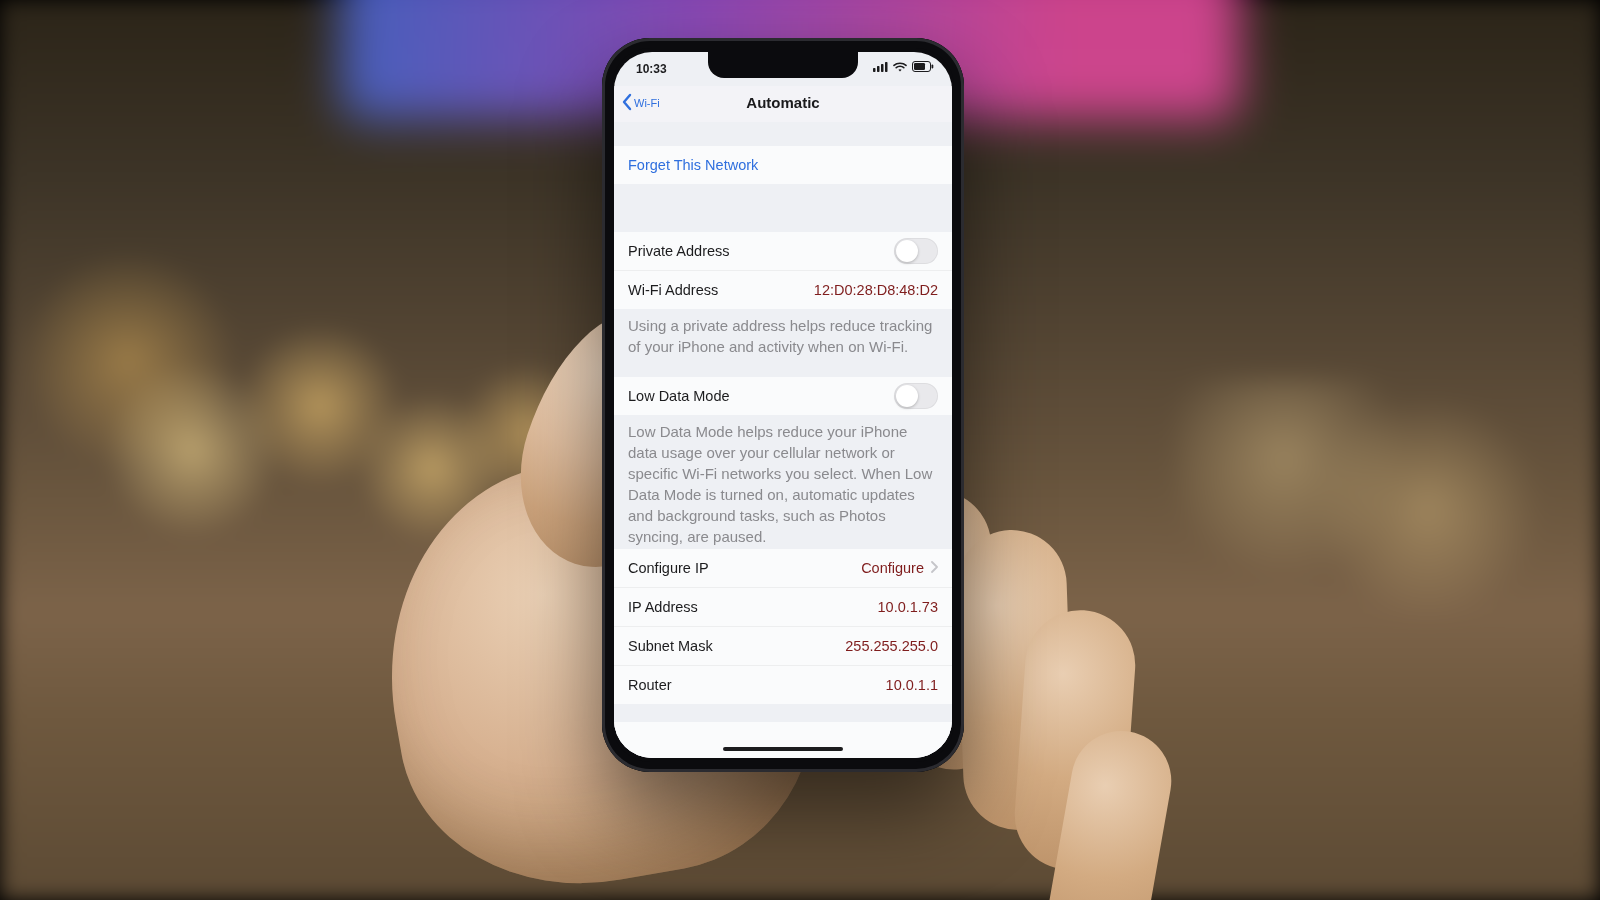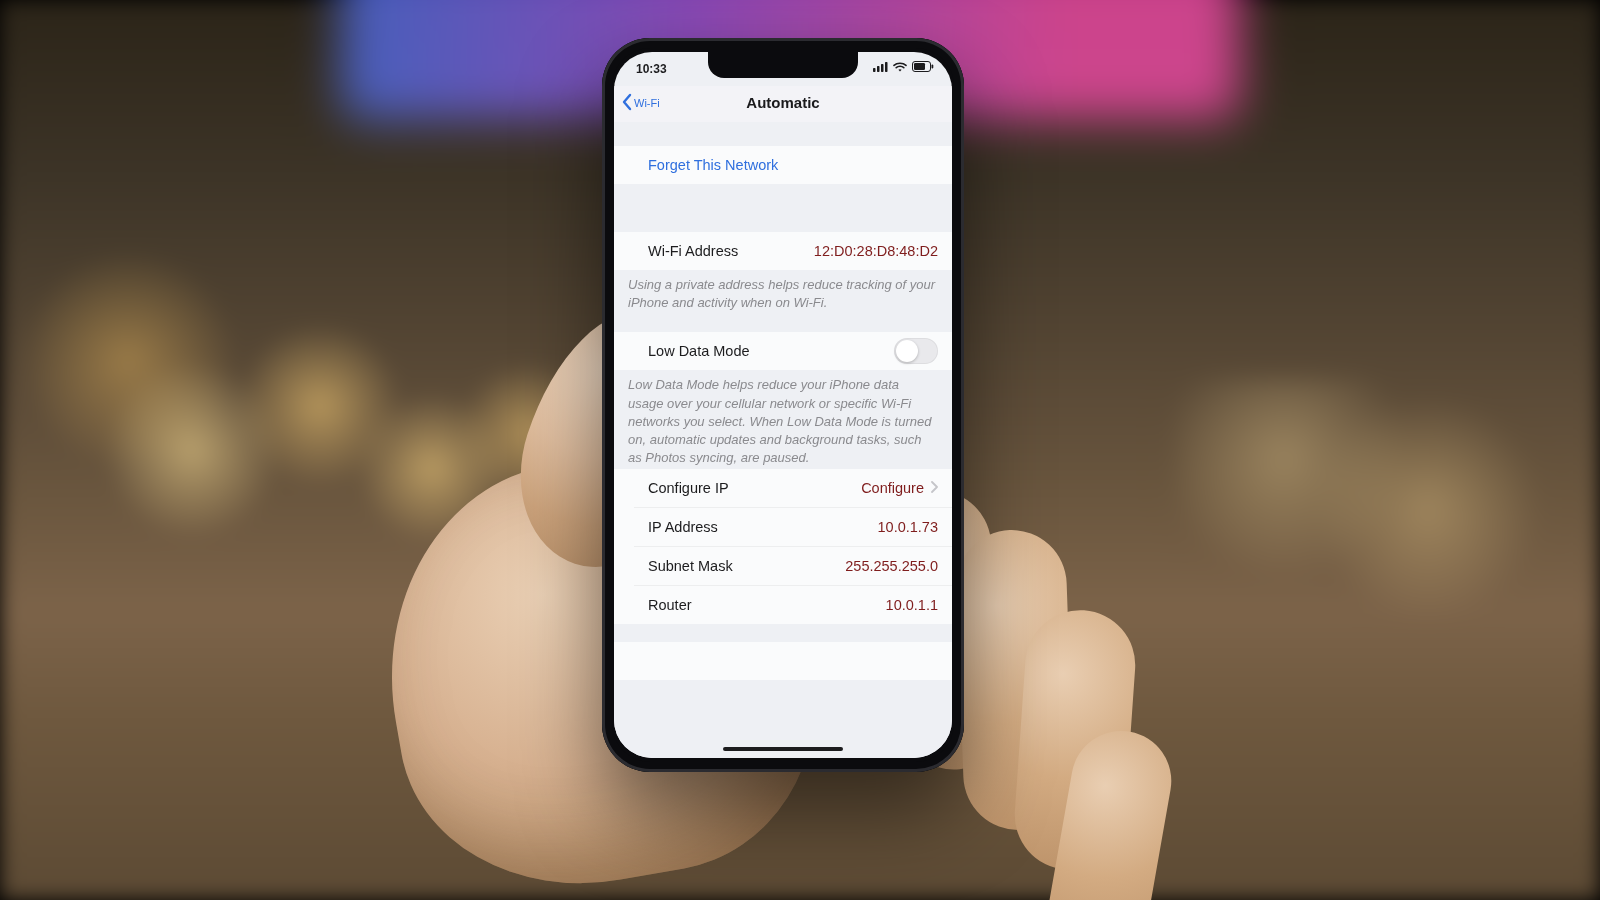--- a/index.html
+++ b/index.html
@@ -218,33 +218,31 @@
   }
   .group-gap-lg { height: 24px; }
   .group-gap    { height: 18px; }
   .cell {
     display: flex;
     align-items: center;
     min-height: 38px;
     padding: 0 14px;
     background: #fafbfc;
     border-top: 1px solid rgba(0,0,0,0.05);
-    margin-left: 20px;
   }
   .cell:first-child { border-top: none; }
   .cell .label { flex: 0 0 auto; }
   .cell .spacer { flex: 1 1 auto; }
   .cell .value { color: #7f1d1d; }
   .cell.link { color: #2f6fde; }
   .footer {
     padding: 6px 14px 2px 14px;
-    font-size: 13px;
+    font-size: 15px;
     line-height: 1.4;
     color: #8a8a8e;
-    font-style: italic;
   }
   .header {
     padding: 12px 14px 4px 14px;
     font-size: 11px;
     letter-spacing: 0.4px;
     color: #8a8a8e;
   }
 
   
   .toggle {
@@ -342,20 +340,27 @@
         </div>
       </div>
 
       <div class="group-gap-lg"></div>
 
 
       <div class="group-gap-lg"></div>
 
       <div class="group">
         <div class="cell">
+          <span class="label">Private Address</span>
+          <span class="spacer"></span>
+          <span id="toggle-private" class="toggle off">
+              <span class="knob"></span>
+            </span>
+        </div>
+        <div class="cell">
           <span class="label">Wi-Fi Address</span>
           <span class="spacer"></span>
           <span class="value">12:D0:28:D8:48:D2</span>
         </div>
       </div>
       <div class="footer">Using a private address helps reduce tracking of your iPhone and activity when on Wi-Fi.</div>
 
       <div class="group-gap"></div>
 
       <div class="group">

